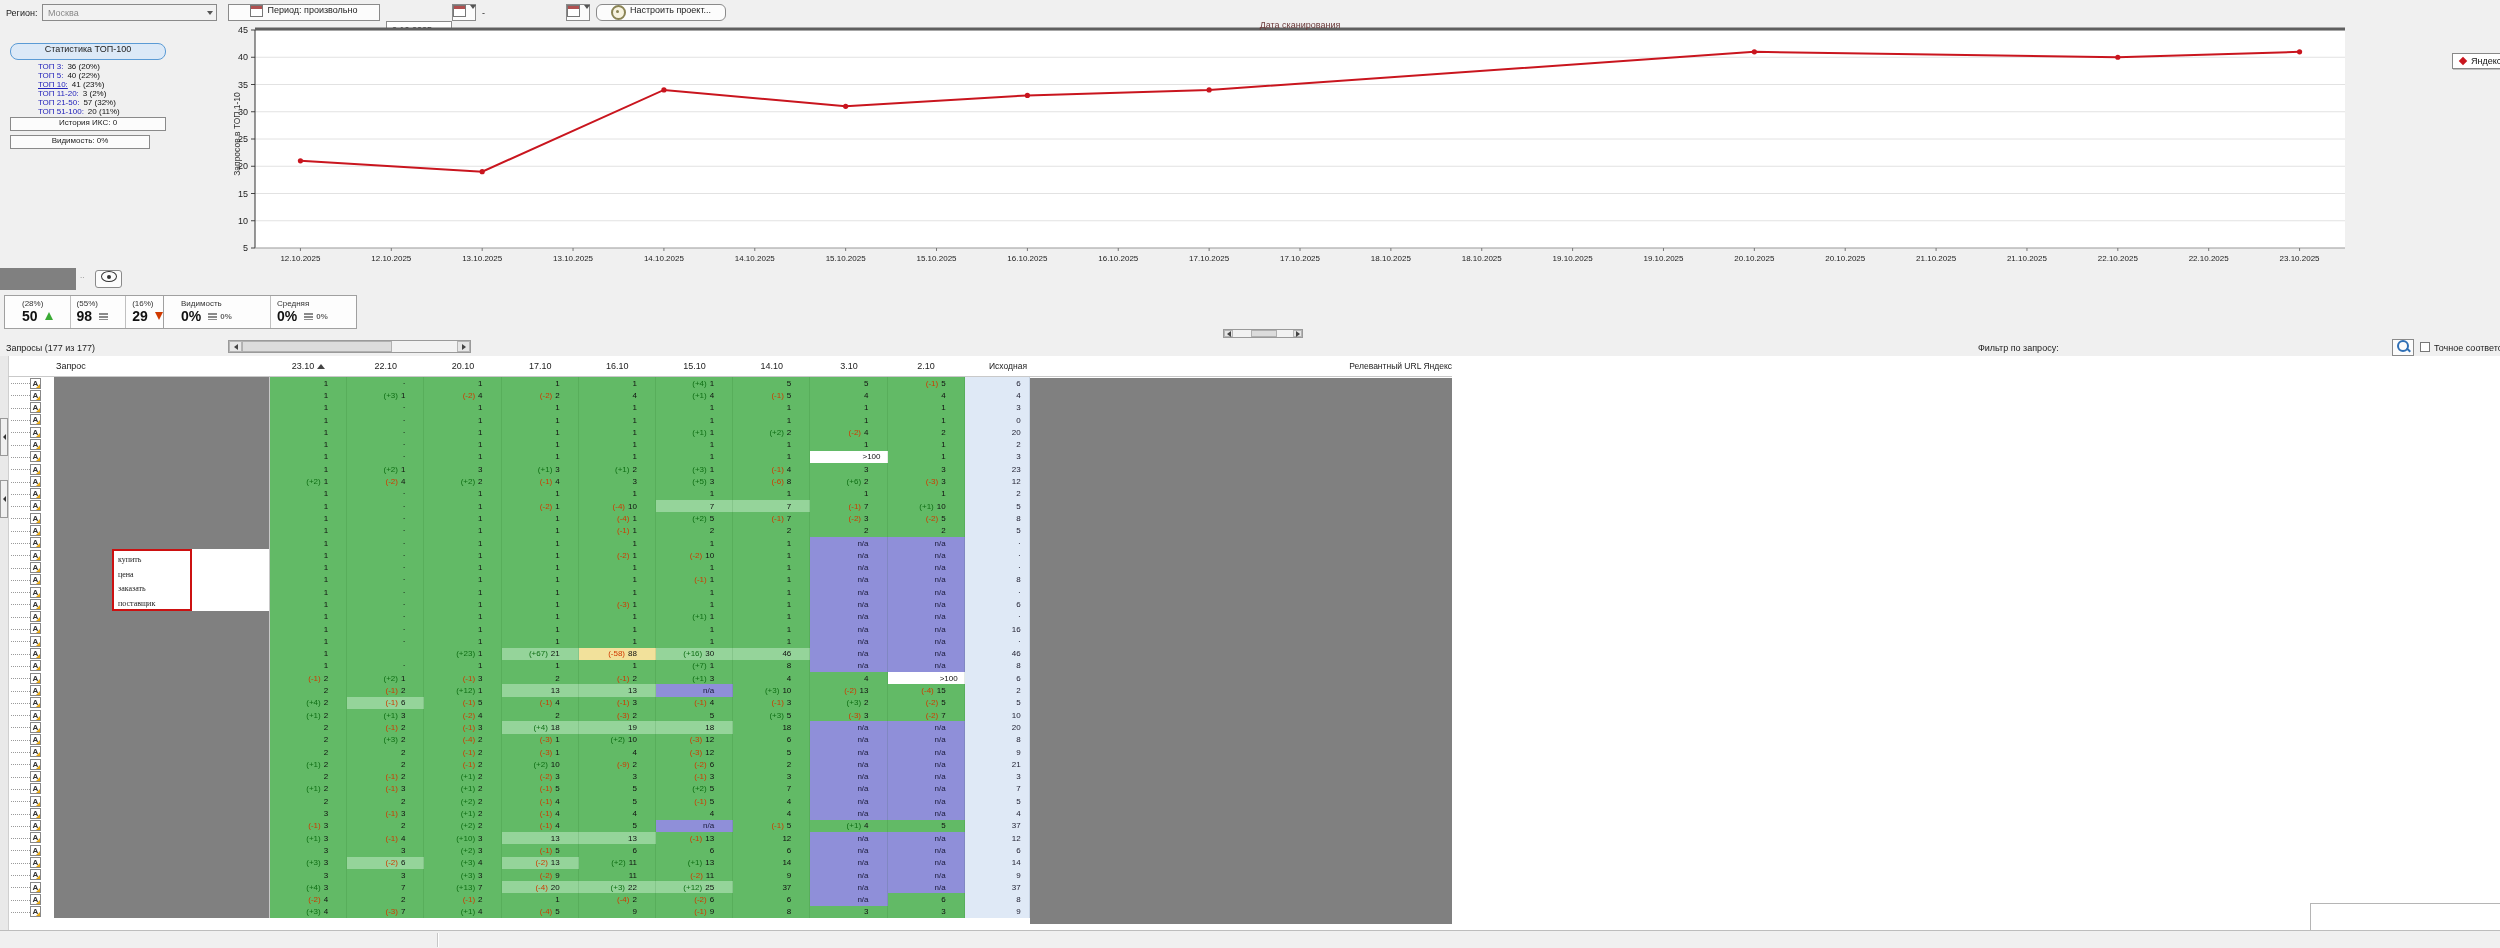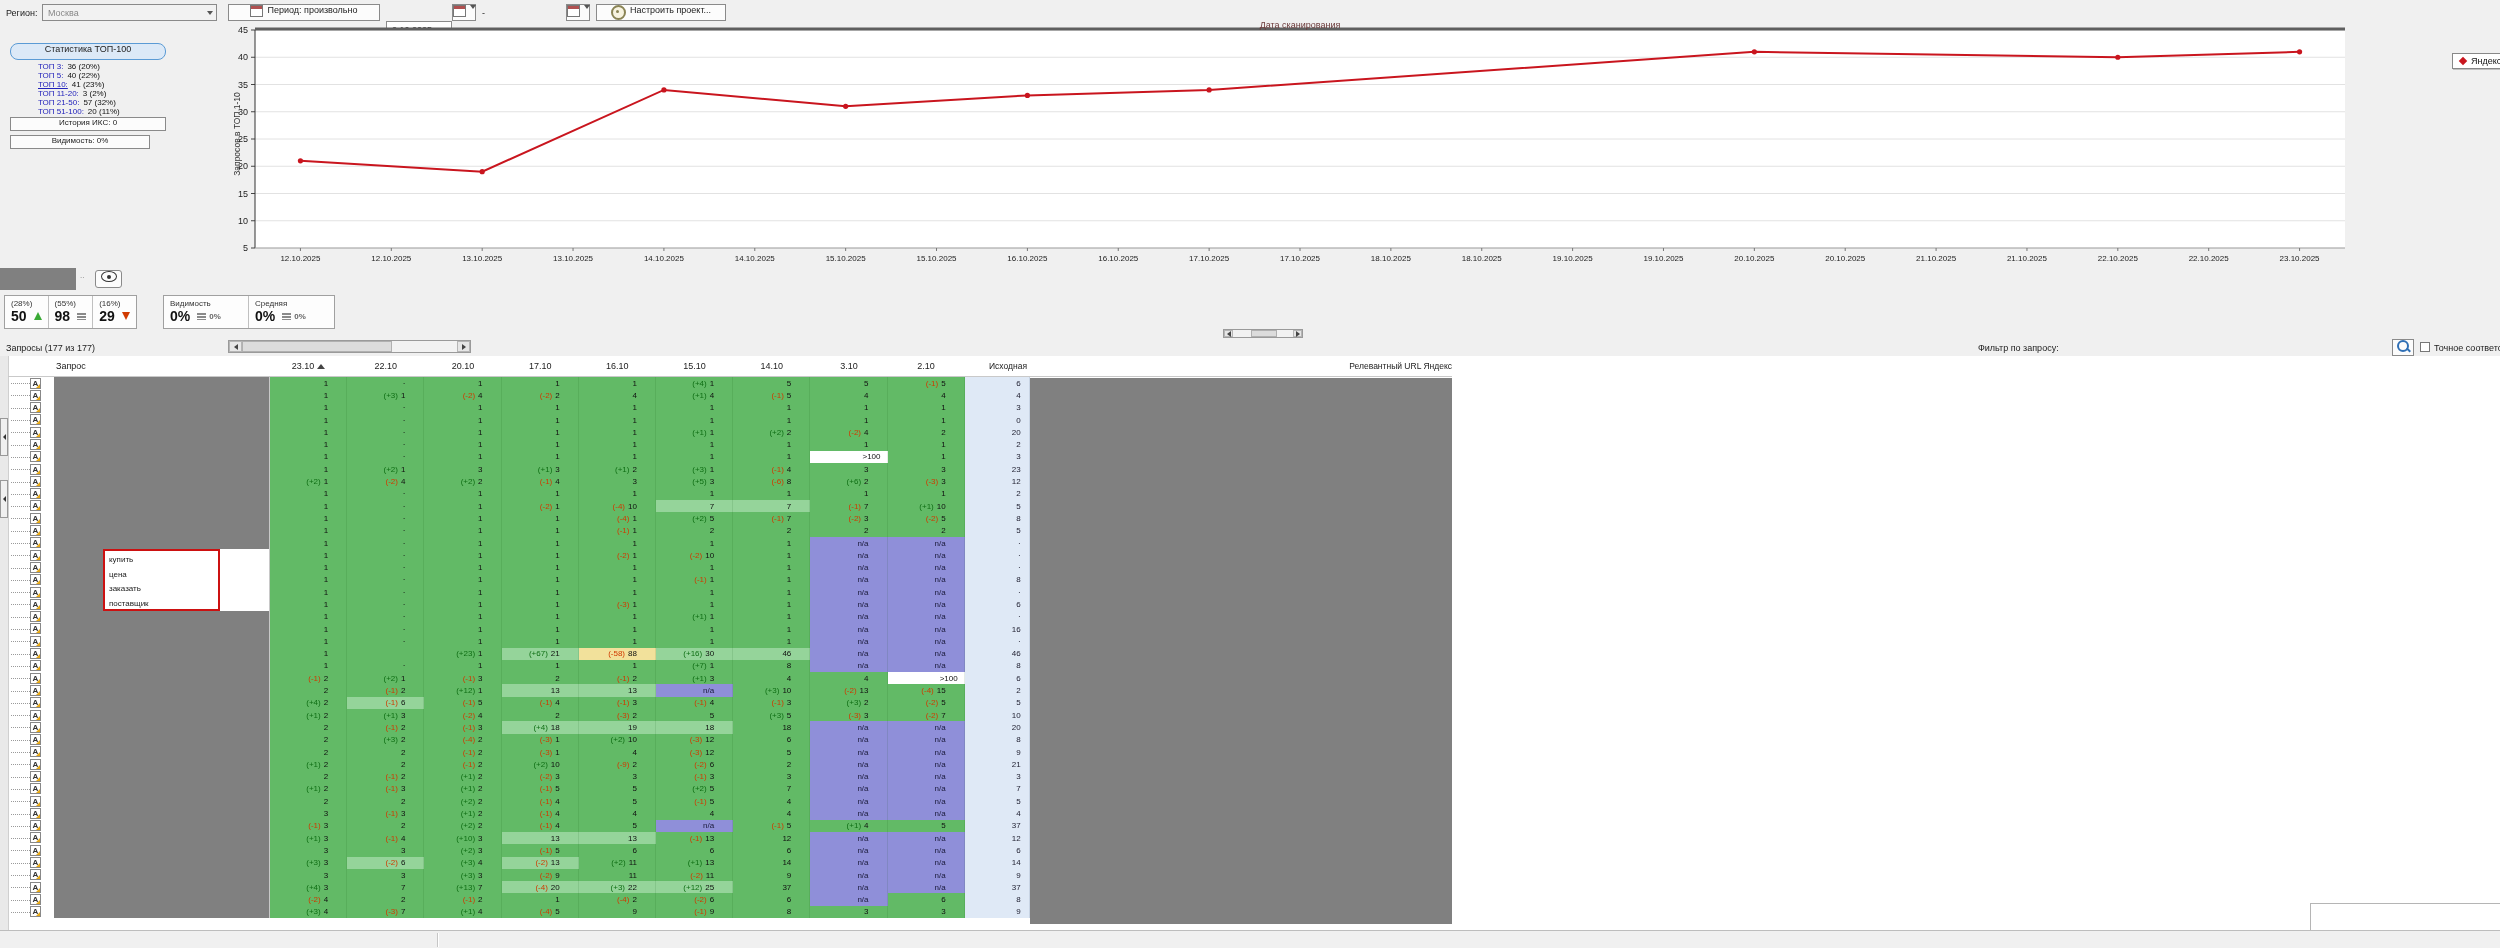--- a/index.html
+++ b/index.html
@@ -20,21 +20,21 @@
   .gear::before{content:"";position:absolute;left:3px;top:3px;width:3px;height:3px;background:#8a8455;border-radius:50%;}
   .eye{width:14px;height:9px;border:1px solid #333;border-radius:50%;position:relative;}
   .eye::before{content:"";position:absolute;left:50%;top:50%;width:4px;height:4px;margin:-2px 0 0 -2px;background:#333;border-radius:50%;}
   
   .statline{font-size:8px;height:9px;line-height:9px;white-space:nowrap;}
   .statline .lbl{color:#2222bb;}
   .statline .lbl.sel{text-decoration:underline;margin-top:23px;}
   .statline .val{color:#111;margin-left:4px;}
   
   .sumgrp{display:flex;border:1px solid #a0a0a0;background:#fdfdfd;box-sizing:border-box;}
-  .sumcell{padding:3px 6px 2px 6px;border-left:1px solid #c0c0c0;box-sizing:border-box;}
+  .sumcell{padding:3px 6px 2px 6px;border-left:1px solid #c0c0c0;box-sizing:border-box;margin-left:11px;}
   .sumcell:first-child{border-left:none;}
   .sumcell .pct{font-size:8px;color:#333;}
   .sumcell .big{font-size:14px;font-weight:bold;color:#111;display:flex;align-items:center;gap:7px;}
   .tri{width:0;height:0;display:inline-block;}
   .tri.up{border-left:4px solid transparent;border-right:4px solid transparent;border-bottom:8px solid #3aaa35;}
   .tri.down{border-left:4px solid transparent;border-right:4px solid transparent;border-top:8px solid #d03a00;}
   .eq{width:9px;height:7px;display:inline-block;background:repeating-linear-gradient(#8a8a8a 0 1.5px,transparent 1.5px 3px);}
   .subpct{font-size:8px;color:#666;display:flex;align-items:center;gap:3px;}
   
   .hscroll{display:flex;align-items:stretch;border:1px solid #9a9a9a;background:#f2f2f2;box-sizing:border-box;}
@@ -102,21 +102,21 @@
     <span class="arr" style="position:static;border-top:4px solid #555;border-left:3px solid transparent;border-right:3px solid transparent;width:0;height:0;display:inline-block;"></span>
 </div>
 <div class="abs lab" style="left:482px;top:8px;">-</div>
 <div class="abs combo" style="left:490px;top:4px;width:76px;height:17px;padding-right:4px;">
   <span>24.10.2025</span>
 </div>
 <div class="abs btn" style="left:566px;top:4px;width:24px;height:17px;">
   <span class="cal"></span>
     <span style="width:0;height:0;display:inline-block;border-top:4px solid #555;border-left:3px solid transparent;border-right:3px solid transparent;"></span>
 </div>
-<div class="abs btn" style="left:596px;top:4px;width:130px;height:17px;">
+<div class="abs btn" style="left:596px;top:4px;width:130px;height:17px;border-radius:6px;">
   <span class="gear"></span>
   <span>Настроить проект...</span>
 </div>
 
 <div class="abs btn" style="left:10px;top:43px;width:156px;height:17px;border:1px solid #5b9bd5;border-radius:8px;background:#dce9f7;font-size:9px;">
   <span>Статистика ТОП-100</span>
 </div>
 <div class="abs" style="left:38px;top:62px;">
   <div class="statline"><span class="lbl">ТОП 3:</span><span class="val">36 (20%)</span></div>
   <div class="statline"><span class="lbl">ТОП 5:</span><span class="val">40 (22%)</span></div>
@@ -2084,21 +2084,21 @@
           <span class="v">3</span>
         </div>
         <div class="pcell base">
           <span class="v">9</span>
         </div>
       </div>
     </div>
 
   <div class="abs" style="left:1030px;top:22px;width:422px;height:546px;background:#808080;"></div>
 
-  <div class="abs redbox" style="left:103px;top:193px;width:117px;height:62px;">
+  <div class="abs redbox" style="left:112px;top:193px;width:80px;height:62px;font-family:Liberation Serif, serif;">
     <div>купить</div>
     <div>цена</div>
     <div>заказать</div>
     <div>поставщик</div>
   </div>
 </div>
 
 <div class="abs" style="left:2310px;top:903px;width:189px;height:44px;background:#fff;border-left:1px solid #b5b5b5;border-top:1px solid #b5b5b5;"></div>
 
 <div class="abs" style="left:0;top:930px;width:2500px;height:18px;background:#f0f0f0;border-top:1px solid #bdbdbd;">

